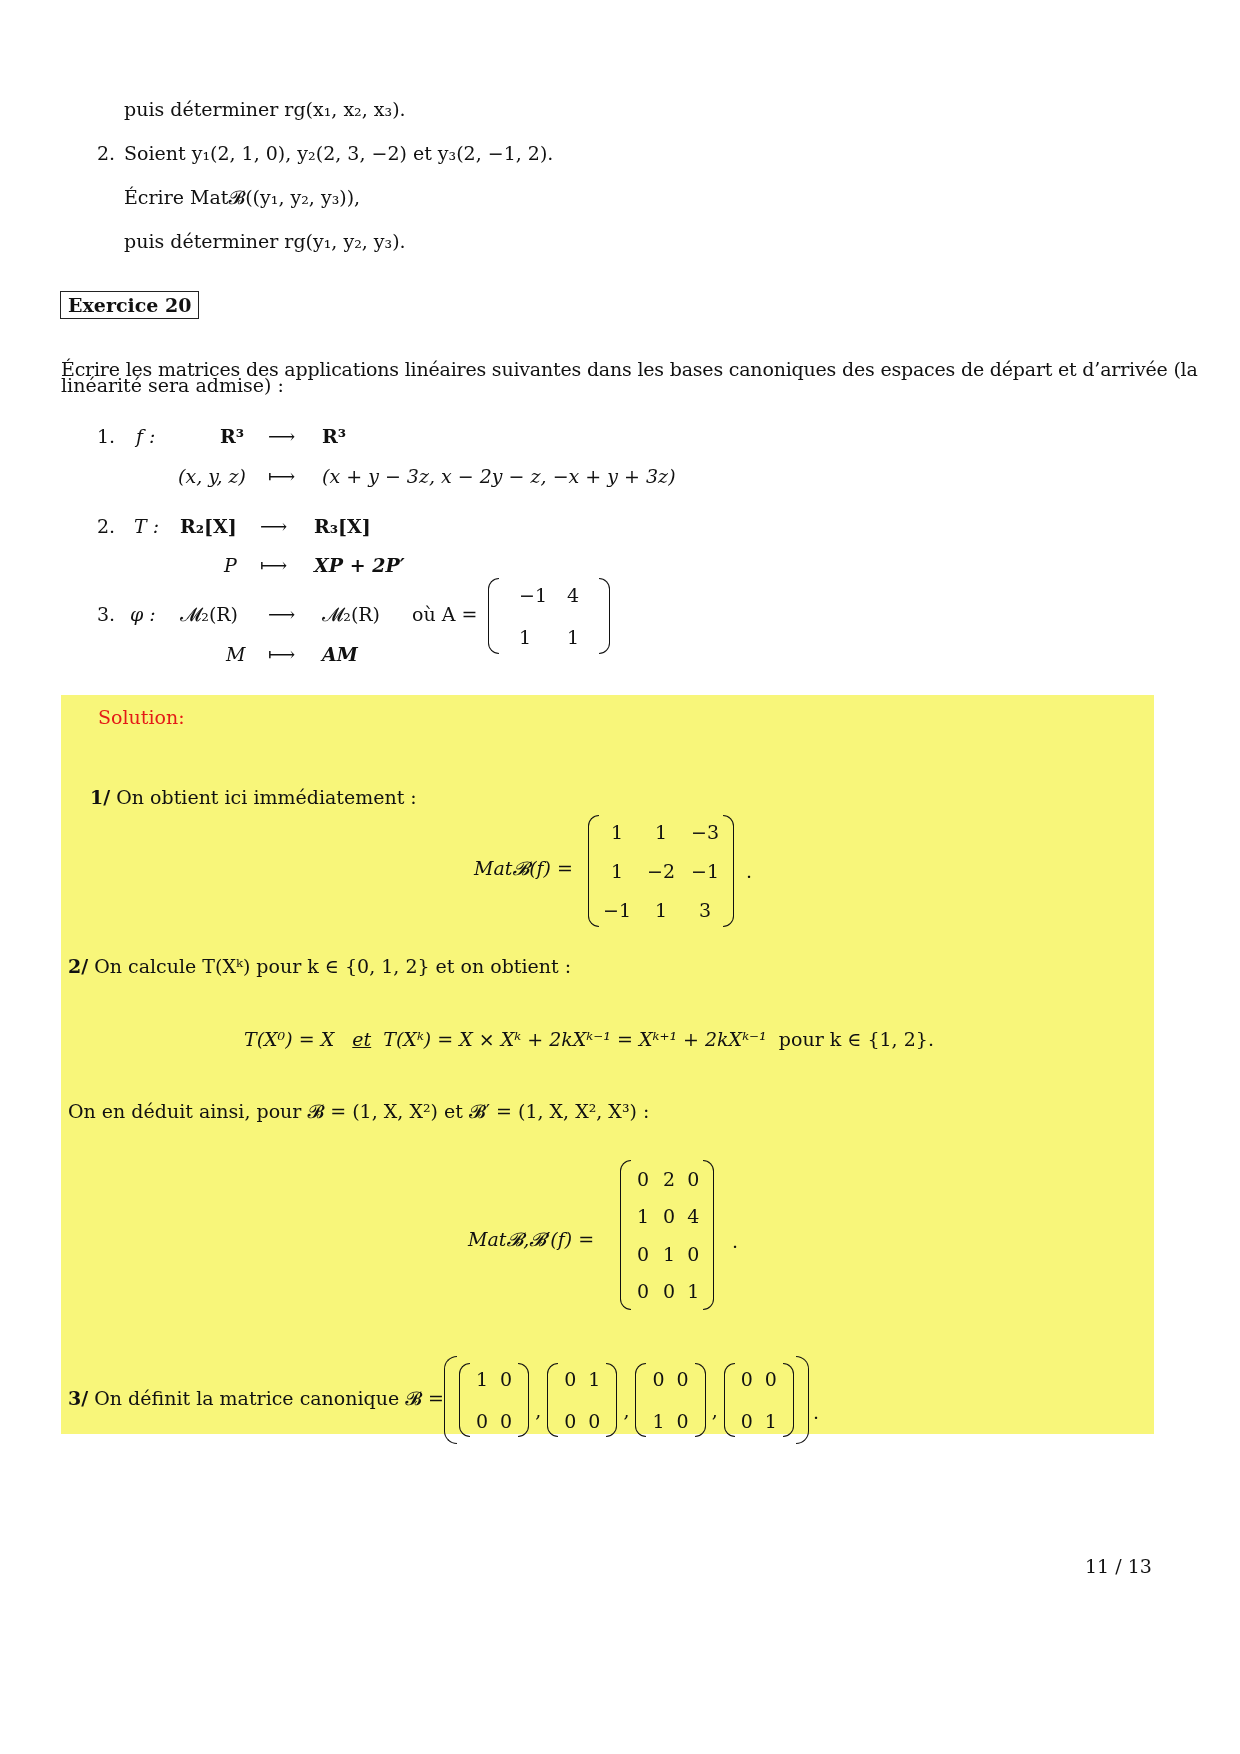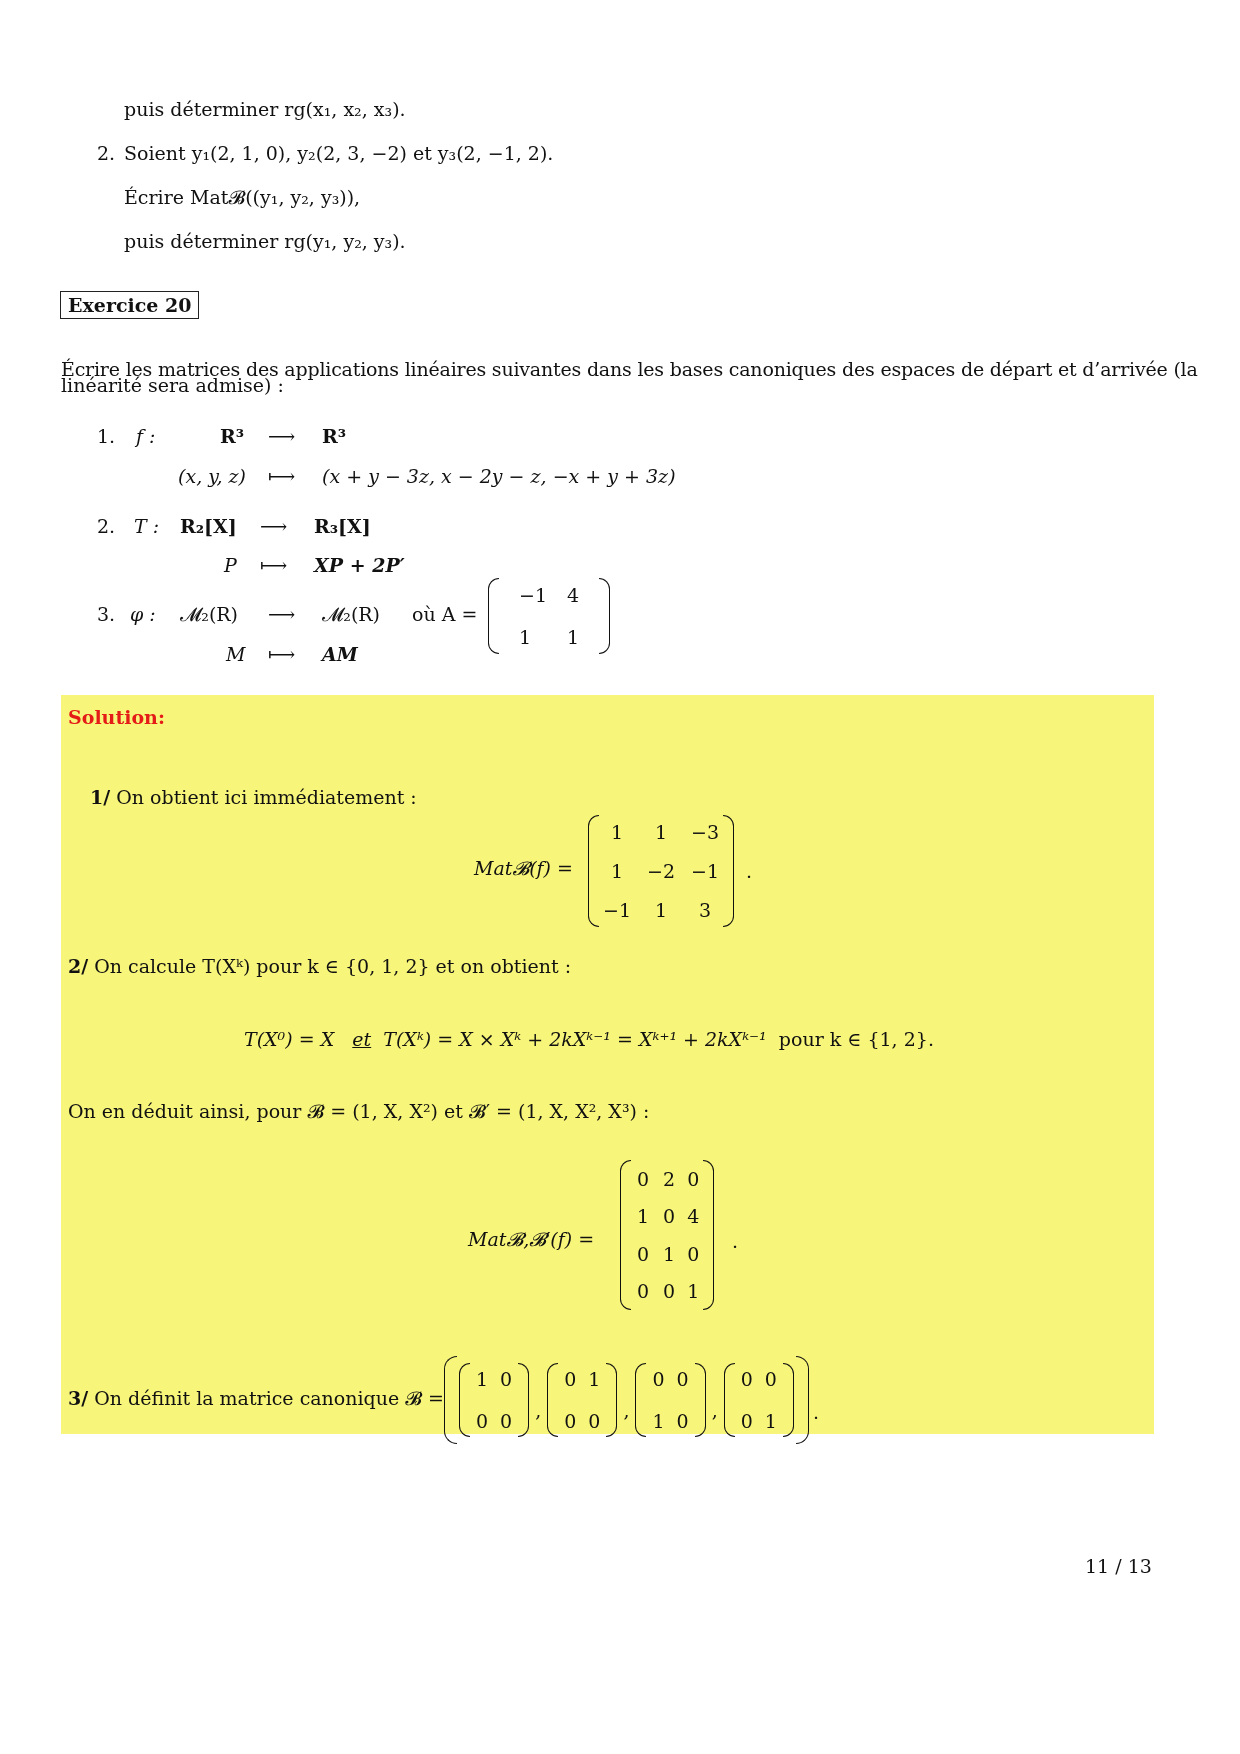--- a/index.html
+++ b/index.html
@@ -3,21 +3,21 @@
 <meta charset="utf-8">
 <style>
   html, body { margin:0; padding:0; background:#ffffff; }
   body { width:1240px; height:1754px; position:relative; overflow:hidden;
          font-family:"DejaVu Serif","Liberation Serif",serif; color:#111; font-size:19px; }
   .abs { position:absolute; white-space:nowrap; }
   .m { font-style:italic; }
   .b { font-weight:bold; }
   .exbox { border:1.5px solid #222; padding:2px 7px; font-weight:bold; }
   .sol-box { position:absolute; left:61px; top:695px; width:1093px; height:739px; background:#f8f67a; }
-  .sol-title { color:#e41b17; font-weight:bold; }
+  .sol-title { color:#e41b17; font-weight:normal;margin-left:30px; }
   .bracket { display:inline-block; width:10px; border:1.8px solid #111; }
   .bracket.l { border-right:none; border-radius:14px 0 0 14px; }
   .bracket.r { border-left:none; border-radius:0 14px 14px 0; }
   .pageno { position:absolute; left:1085px; top:1555px; font-size:19px; }
 </style>
 </head>
 <body>
 
 <div class="abs" style="left:124px;top:98px;">puis déterminer rg(x₁, x₂, x₃).</div>
 <div class="abs" style="left:97px;top:142px;">2.</div>

